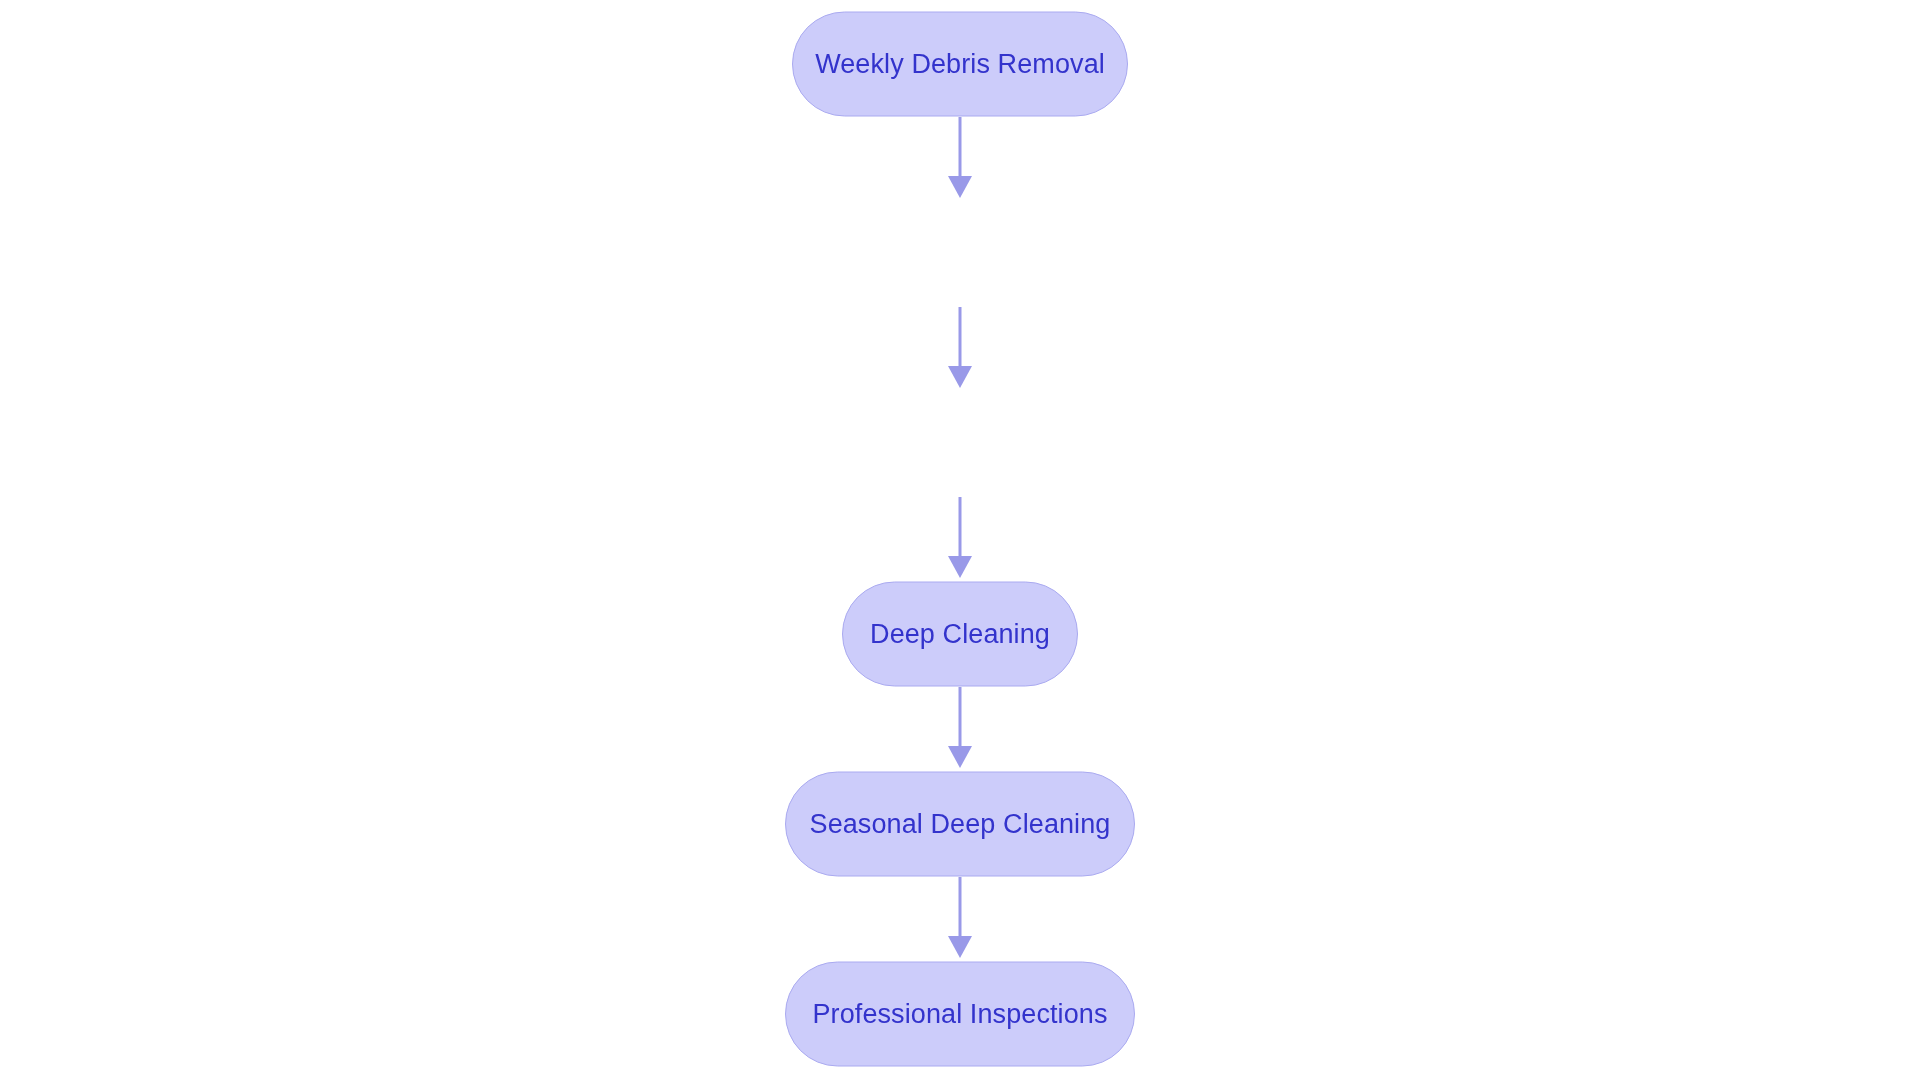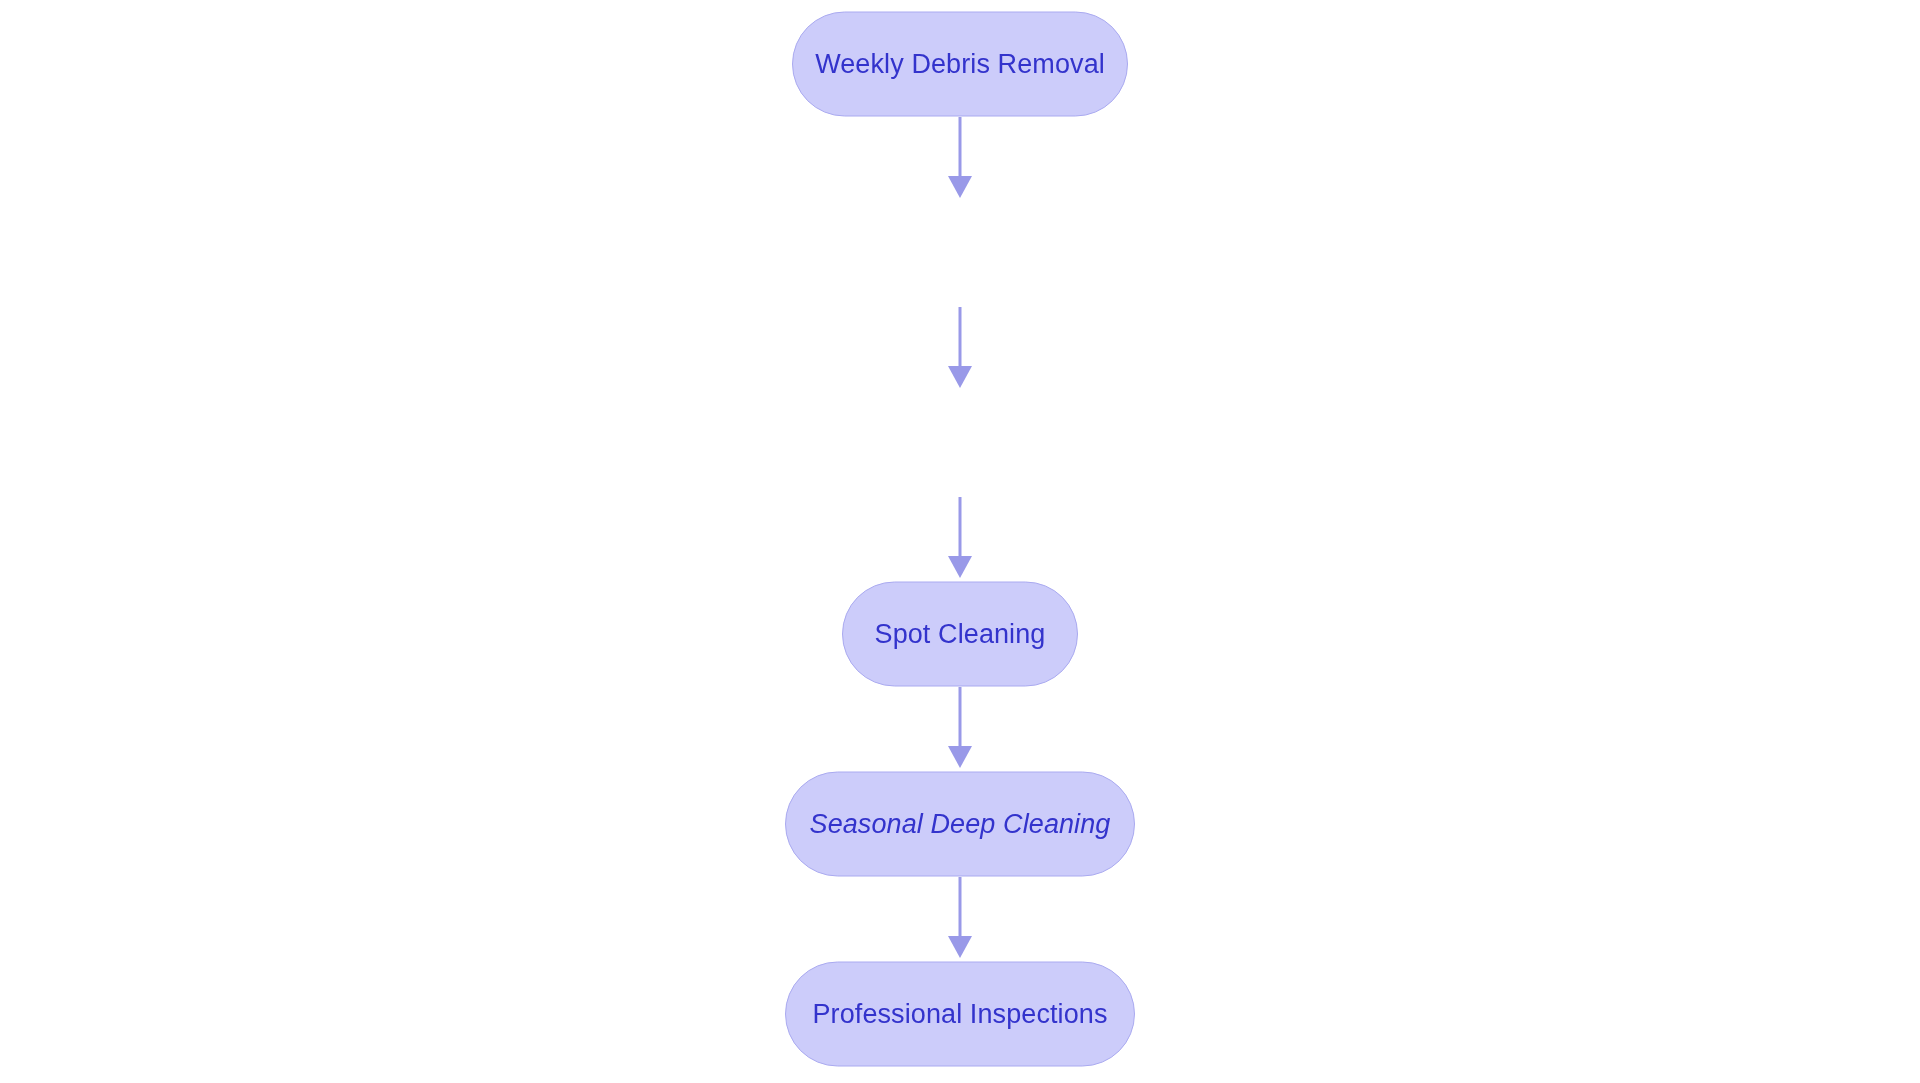--- a/index.html
+++ b/index.html
@@ -91,23 +91,23 @@
         <line x1="960" y1="877" x2="960" y2="939" stroke="#9999e8" stroke-width="3"></line>
         <polygon points="948,936 972,936 960,958" fill="#9999e8"></polygon>
       </g>
     </svg>
 
   <div id="node-layer">
       <div class="flow-node" style="left: 960px; top: 64px; width: 336px; background: rgb(204, 204, 250); border-color: rgb(170, 170, 240);">
         <span class="flow-node-label" style="color: rgb(51, 51, 204);">Weekly Debris Removal</span>
       </div>
       <div class="flow-node" style="left: 960px; top: 634px; width: 236px; background: rgb(204, 204, 250); border-color: rgb(170, 170, 240);">
-        <span class="flow-node-label" style="color: rgb(51, 51, 204);">Spot Cleaning</span>
+        <span class="flow-node-label" style="color: rgb(51, 51, 204);">Deep Cleaning</span>
       </div>
-      <div class="flow-node" style="left: 960px; top: 824px; width: 350px; background: rgb(204, 204, 250); border-color: rgb(170, 170, 240); font-style: italic;">
+      <div class="flow-node" style="left: 960px; top: 824px; width: 350px; background: rgb(204, 204, 250); border-color: rgb(170, 170, 240);">
         <span class="flow-node-label" style="color: rgb(51, 51, 204);">Seasonal Deep Cleaning</span>
       </div>
       <div class="flow-node" style="left: 960px; top: 1014px; width: 350px; background: rgb(204, 204, 250); border-color: rgb(170, 170, 240);">
         <span class="flow-node-label" style="color: rgb(51, 51, 204);">Professional Inspections</span>
       </div>
     </div>
 
 </div>
 
 </body></html>

